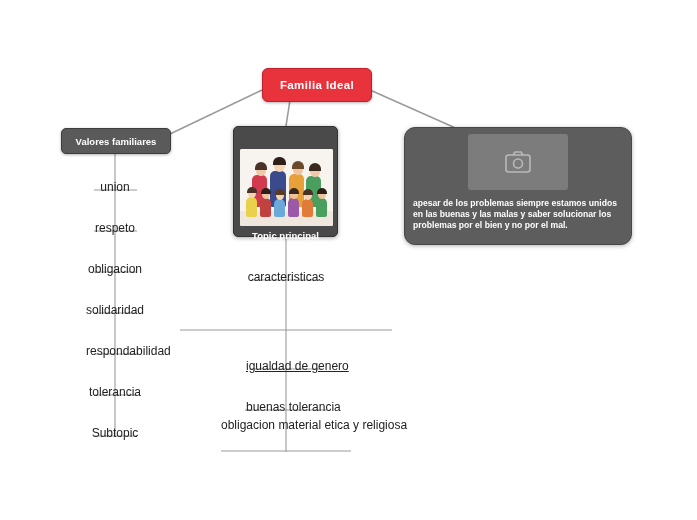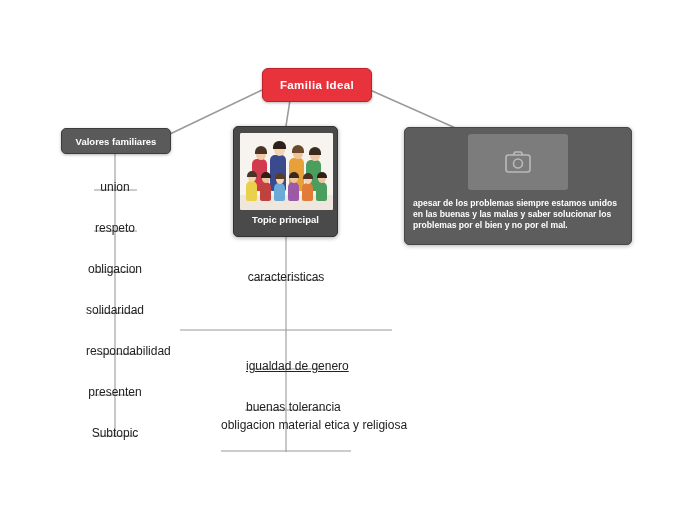--- a/index.html
+++ b/index.html
@@ -77,21 +77,21 @@
     position: absolute;
     left: 233px;
     top: 126px;
     width: 105px;
     height: 111px;
     background: #4a4a4a;
     border: 1px solid #333333;
     border-radius: 5px;
     box-shadow: 0 1px 4px rgba(0,0,0,0.35);
     box-sizing: border-box;
-    padding: 6px 6px 0 6px;
+    padding: 22px 6px 0 6px;
   }
   .topic-card .photo {
     width: 93px;
     height: 77px;
     border-radius: 2px;
     overflow: hidden;
     position: relative;
     background: #f3f0ec;
   }
   .topic-card .caption {
@@ -116,21 +116,21 @@
 
   
   .note-card {
     position: absolute;
     left: 404px;
     top: 127px;
     width: 228px;
     height: 118px;
     background: #5d5d5d;
     border: 1px solid #474747;
-    border-radius: 5px;
+    border-radius: 11px;
     box-shadow: 0 1px 4px rgba(0,0,0,0.3);
     box-sizing: border-box;
     padding: 6px 8px;
   }
   .note-card .placeholder {
     width: 100px;
     height: 56px;
     margin: 0 auto 8px auto;
     background: #7c7c7c;
     border-radius: 3px;
@@ -201,21 +201,21 @@
 
   <div class="grey-node">
     <span class="label">Valores familiares</span>
   </div>
 
   <div class="leaf" style="left:75px; top:180px; width:80px;">union</div>
   <div class="leaf" style="left:75px; top:221px; width:80px;text-align:center;">respeto</div>
   <div class="leaf" style="left:75px; top:262px; width:80px;">obligacion</div>
   <div class="leaf" style="left:75px; top:303px; width:80px;">solidaridad</div>
   <div class="leaf" style="left:86px; top:344px; width:84px;">respondabilidad</div>
-  <div class="leaf" style="left:75px; top:385px; width:80px;">presenten</div>
+  <div class="leaf" style="left:75px; top:385px; width:80px;">tolerancia</div>
   <div class="leaf" style="left:75px; top:426px; width:80px;">Subtopic</div>
 
   <div class="topic-card">
     <div class="photo">
 
       <div style="position:absolute;left:0;top:0;width:93px;height:77px;background:#f7f4f0;"></div>
 
       <div style="position:absolute;left:0;top:62px;width:93px;height:15px;background:#efe7dd;"></div>
 
       <div class="fam-body" style="left:12px;top:26px;width:15px;height:32px;background:#d23b4e;"></div>

